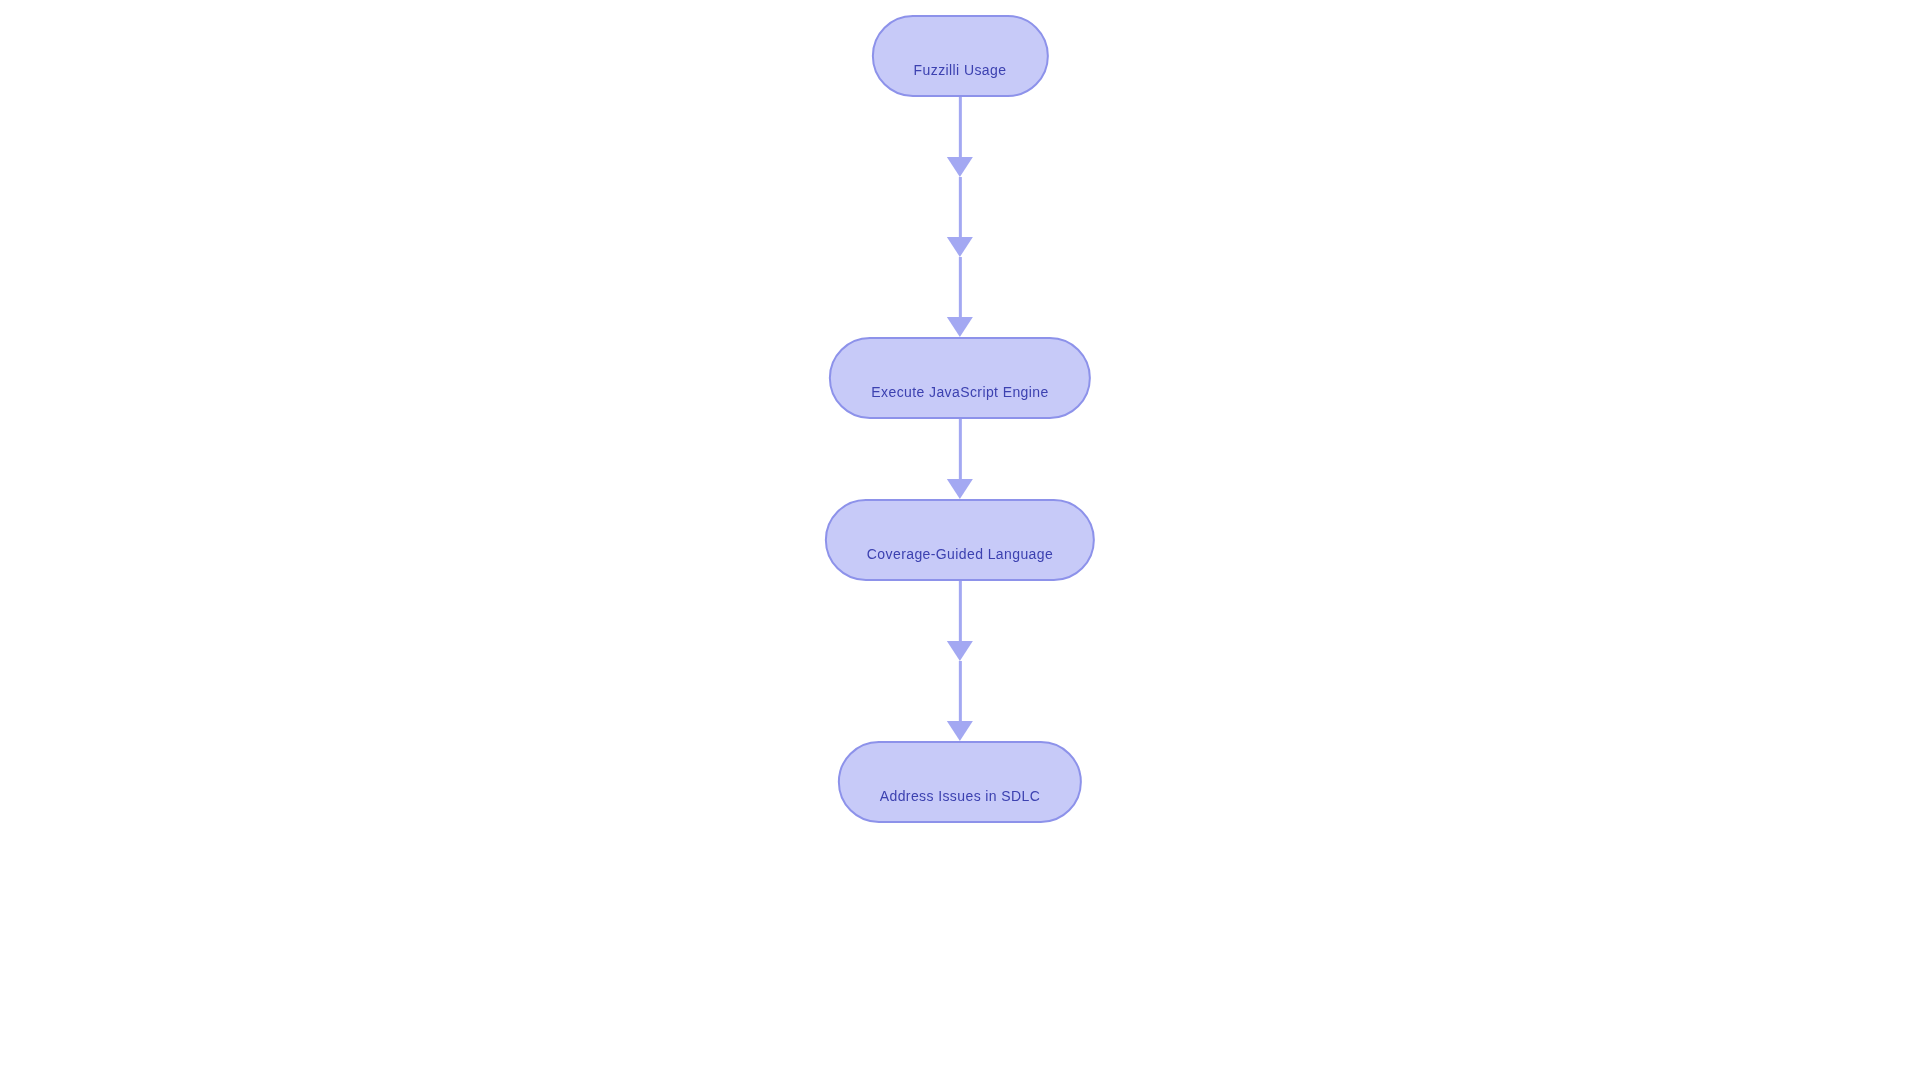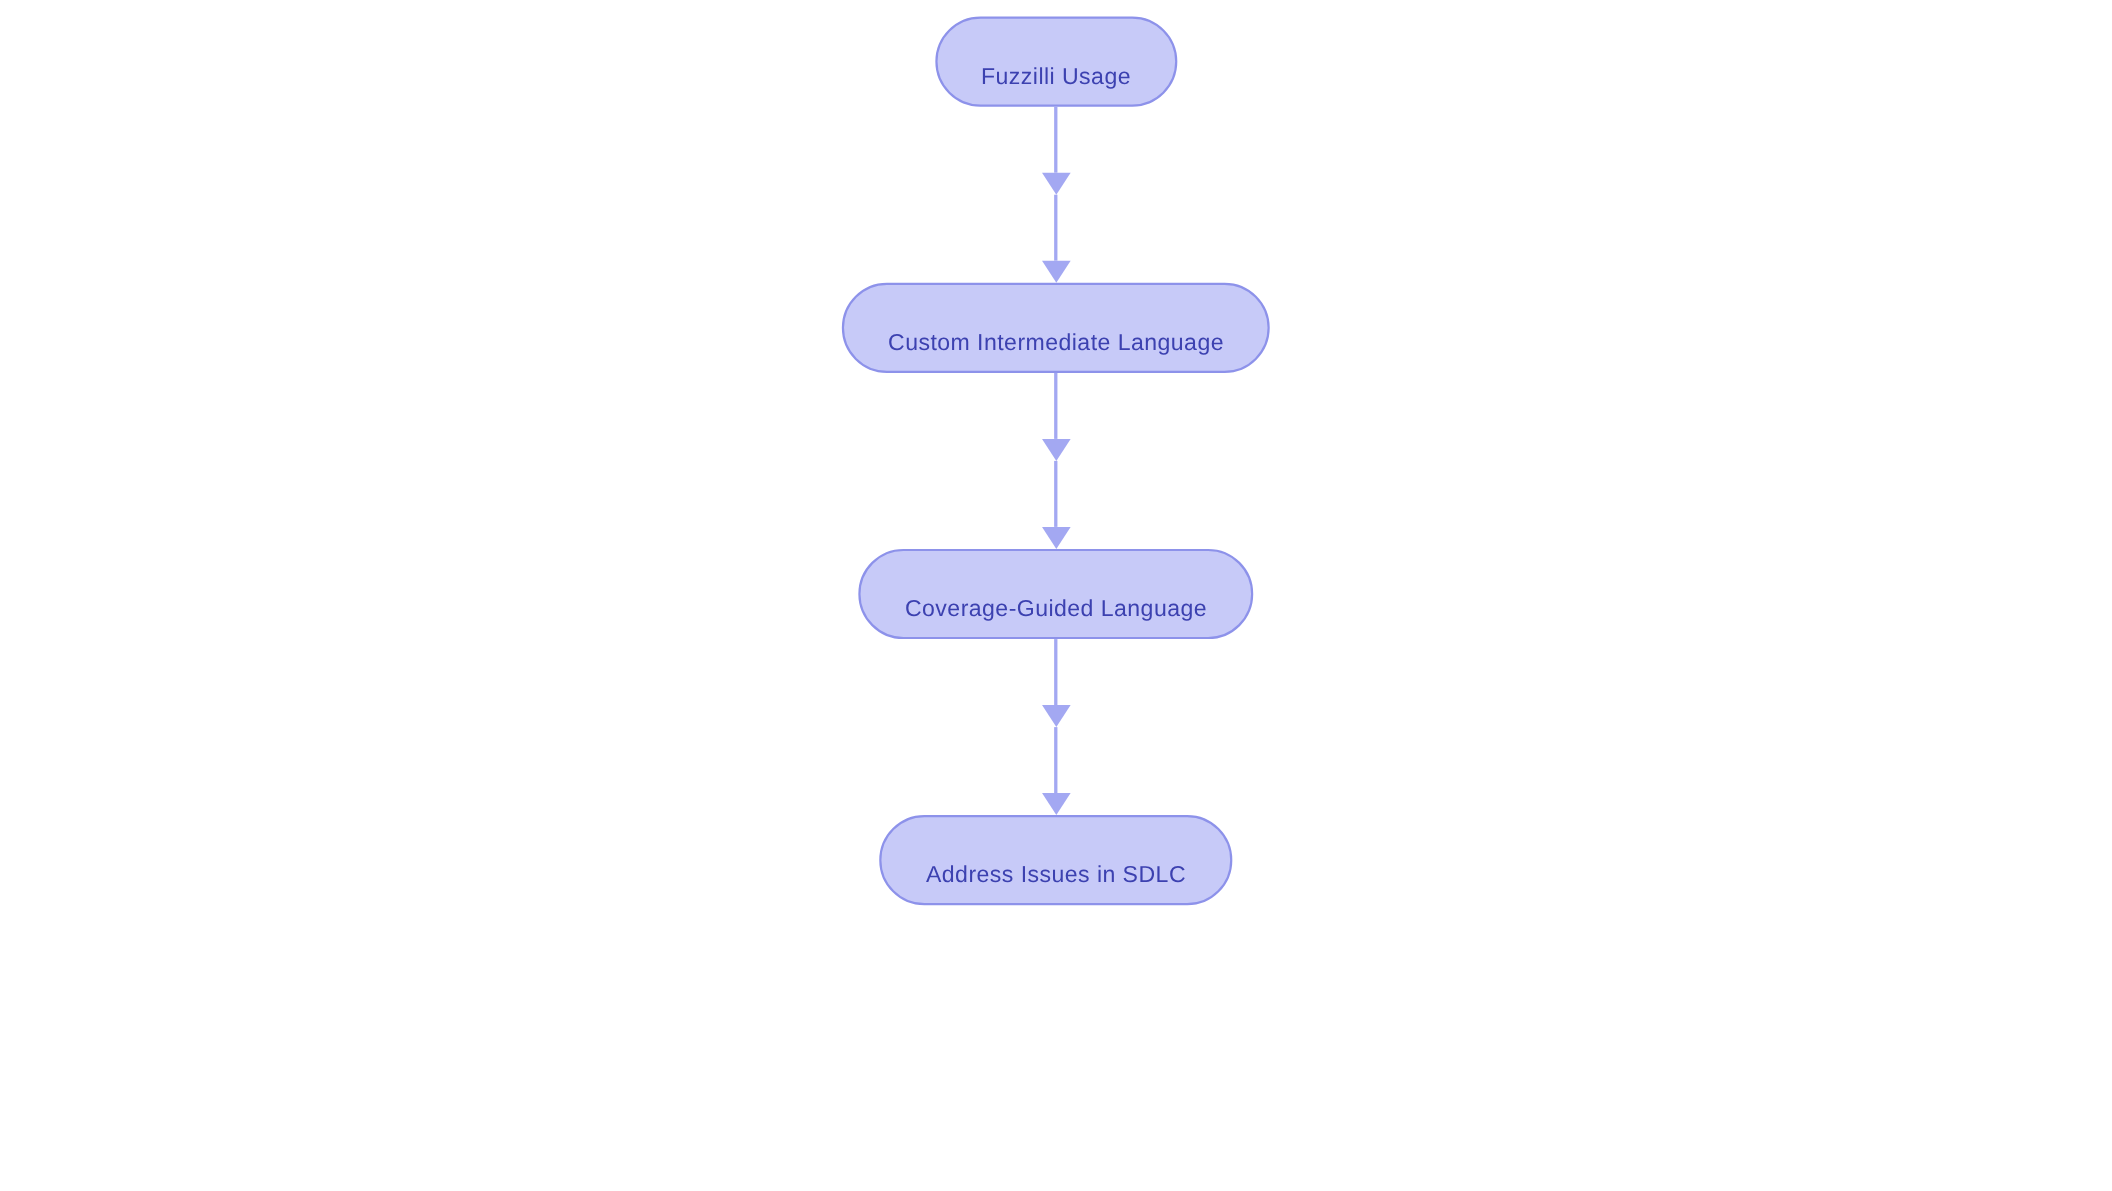--- a/index.html
+++ b/index.html
@@ -37,21 +37,21 @@
     padding: 0 40px;
     border-radius: 41px;
     background: var(--node-fill);
     border: 2px solid var(--node-border);
     display: flex;
     align-items: center;
     justify-content: center;
     white-space: nowrap;
   }
   .flow-node-label {
-    font-size: 21px;
+    font-size: 14px;
     letter-spacing: 0.4px;
     color: var(--text);
     margin-top: 27px;
   }
   .flow-connector {
     height: 80px;
     width: 26px;
     display: flex;
     flex-direction: column;
     align-items: center;
@@ -82,29 +82,29 @@
     <div class="flow-line"></div>
     <div class="flow-arrowhead"></div>
   </div>
 
 
   <div class="flow-connector">
     <div class="flow-line"></div>
     <div class="flow-arrowhead"></div>
   </div>
 
-  <div class="flow-node">
-    <span class="flow-node-label">Custom Intermediate Language</span>
-  </div>
 
   <div class="flow-connector">
     <div class="flow-line"></div>
     <div class="flow-arrowhead"></div>
   </div>
 
+  <div class="flow-node">
+    <span class="flow-node-label">Execute JavaScript Engine</span>
+  </div>
 
   <div class="flow-connector">
     <div class="flow-line"></div>
     <div class="flow-arrowhead"></div>
   </div>
 
   <div class="flow-node">
     <span class="flow-node-label">Coverage-Guided Language</span>
   </div>
 

